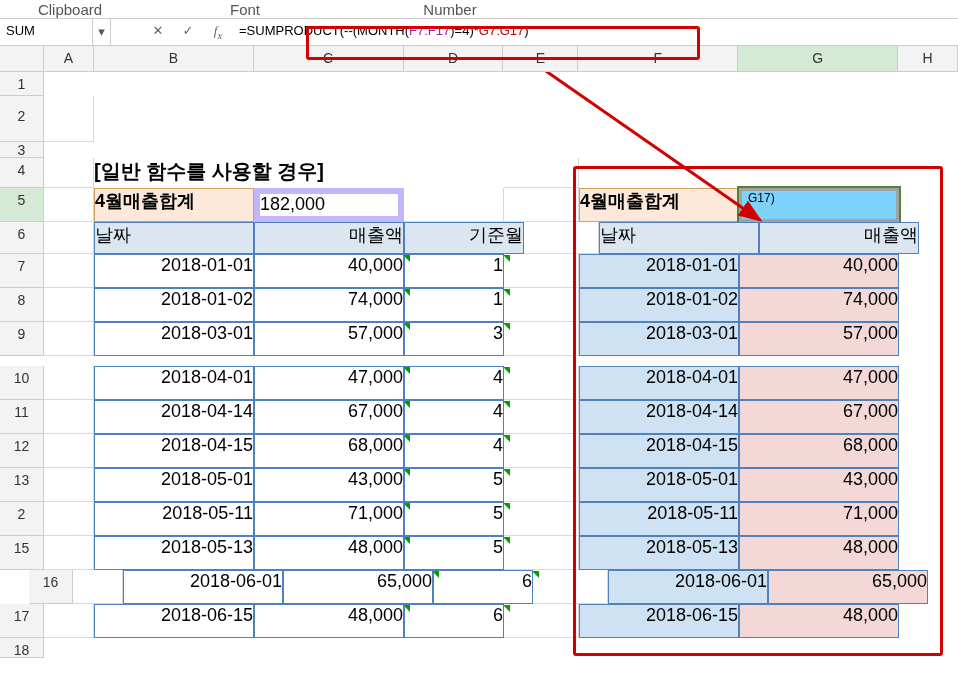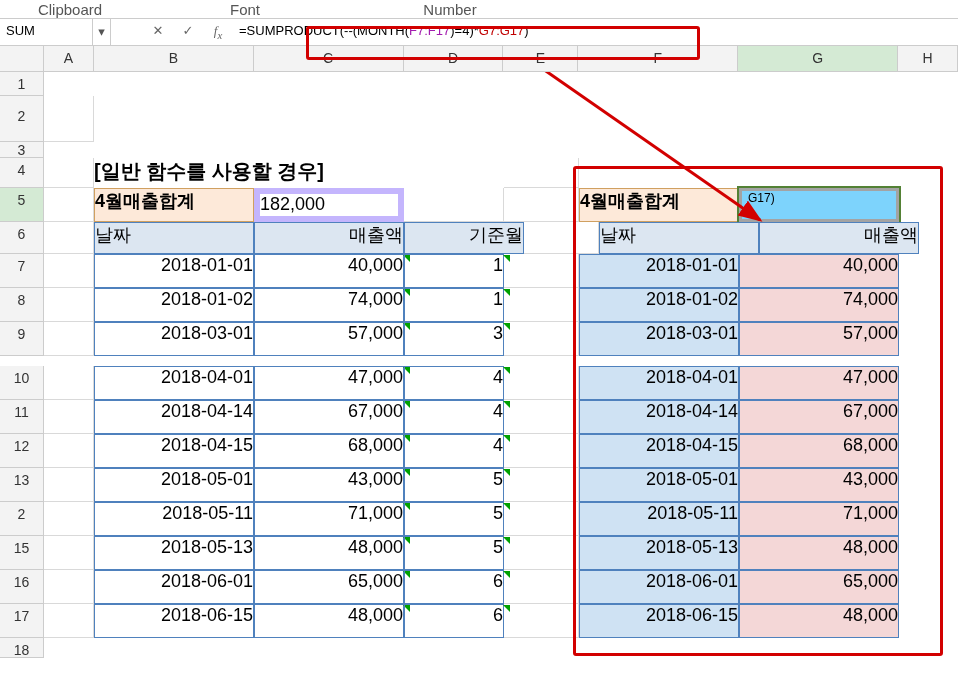--- a/index.html
+++ b/index.html
@@ -260,21 +260,21 @@
       <div class="row" style="height: 34px;">
         <div class="row-h">15</div>
         <div style="width:50px" class="cell"></div>
         <div class="tbl-cell tright" style="width:160px">2018-05-13</div>
         <div class="tbl-cell tright" style="width:150px;position:relative">48,000<span class="tri" style="position:absolute;right:0;top:0"></span></div>
         <div class="tbl-cell tright" style="width:100px;position:relative">5<span class="tri" style="position:absolute;right:0;top:0"></span></div>
         <div style="width:75px" class="cell"></div>
         <div class="tbl-cell tright hl-blue" style="width:160px">2018-05-13</div>
         <div class="tbl-cell tright hl-pink" style="width:160px">48,000</div>
       </div>
-      <div class="row" style="height: 34px;">
+      <div class="row" style="height: 34px; margin-left: 29px;">
         <div class="row-h">16</div>
         <div style="width:50px" class="cell"></div>
         <div class="tbl-cell tright" style="width:160px">2018-06-01</div>
         <div class="tbl-cell tright" style="width:150px;position:relative">65,000<span class="tri" style="position:absolute;right:0;top:0"></span></div>
         <div class="tbl-cell tright" style="width:100px;position:relative">6<span class="tri" style="position:absolute;right:0;top:0"></span></div>
         <div style="width:75px" class="cell"></div>
         <div class="tbl-cell tright hl-blue" style="width:160px">2018-06-01</div>
         <div class="tbl-cell tright hl-pink" style="width:160px">65,000</div>
       </div>
       <div class="row" style="height: 34px;">

